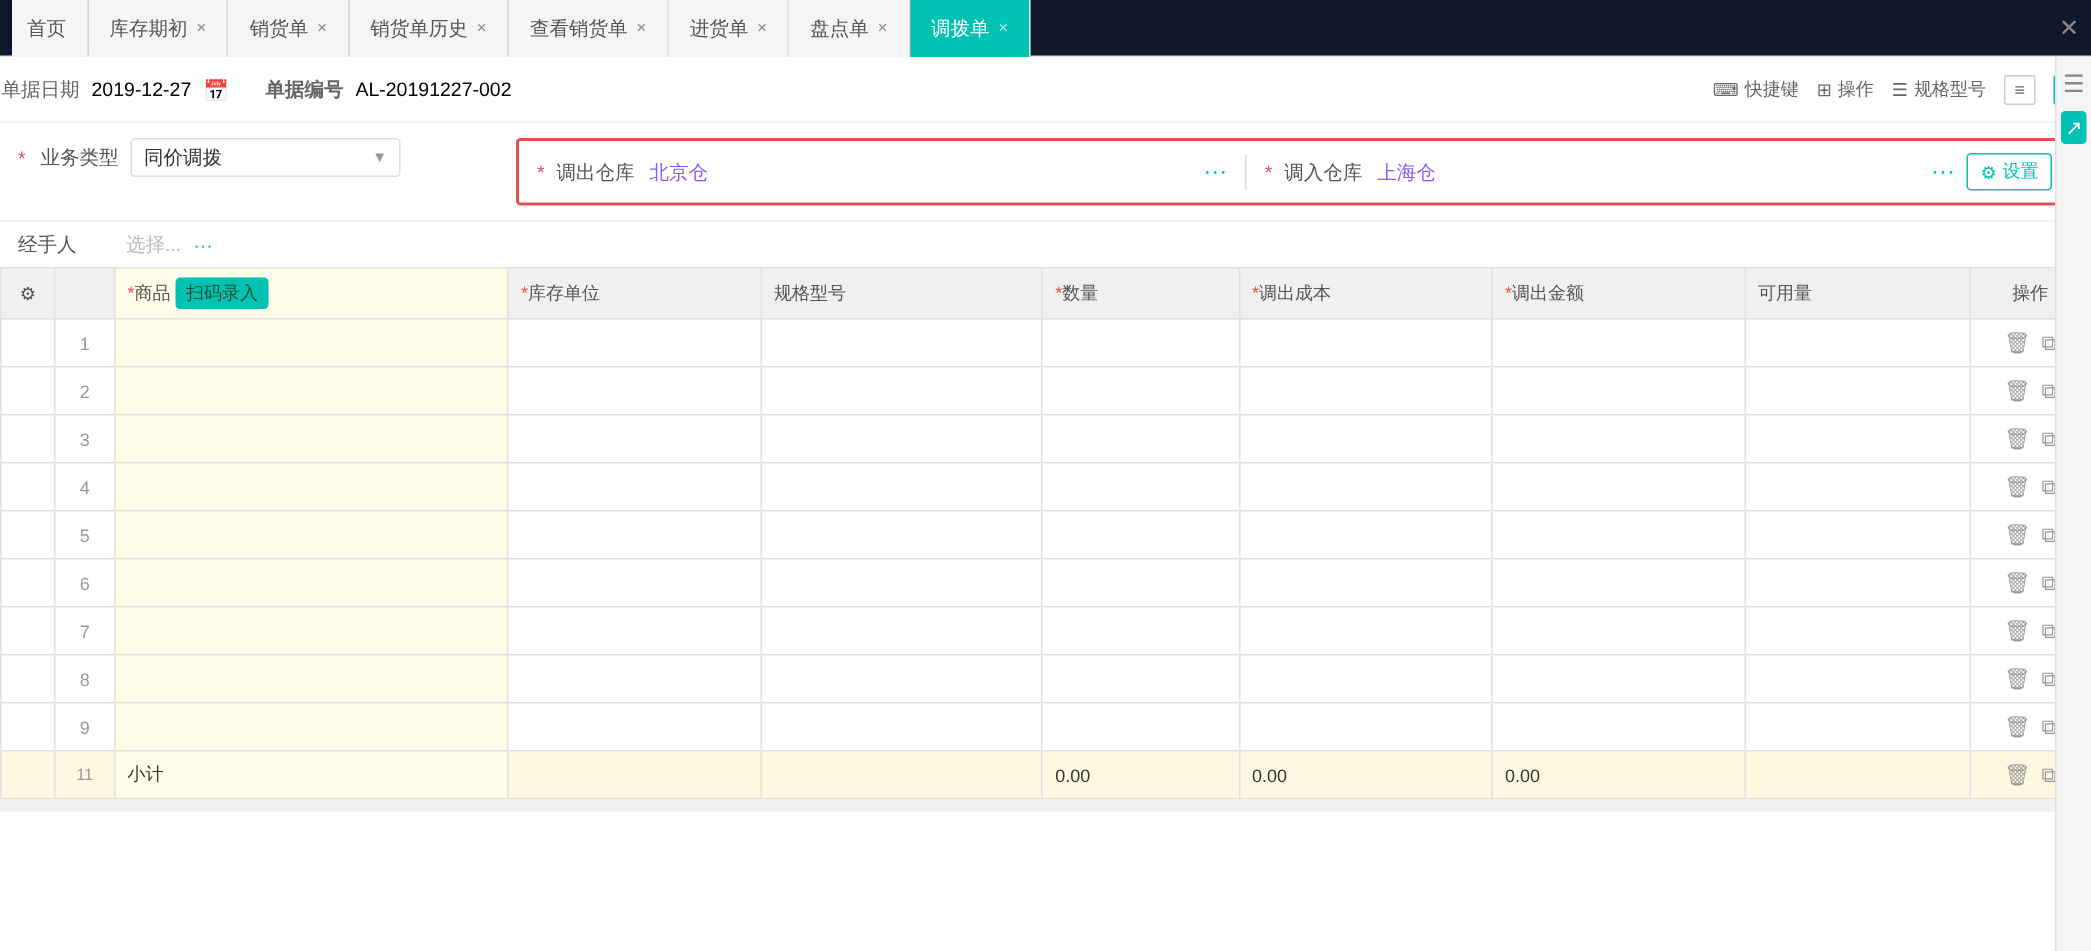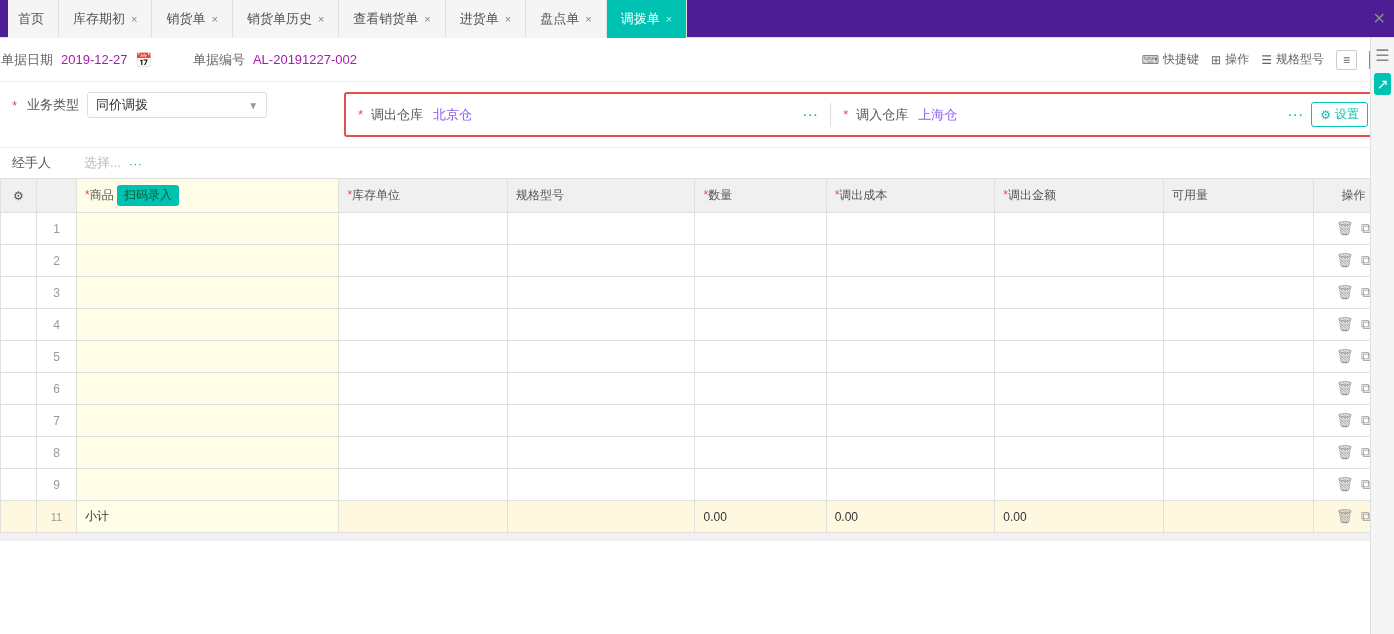--- a/index.html
+++ b/index.html
@@ -1,21 +1,21 @@
 <!DOCTYPE html>
 <html><head>
   <meta charset="utf-8">
   <style>
     * { box-sizing: border-box; margin: 0; padding: 0; }
     body { font-family: 'Microsoft YaHei', Arial, sans-serif; font-size: 13px; color: #333; background: #fff; overflow: hidden; }
 
     
     .tab-bar {
       display: flex; align-items: center; border-bottom: 1px solid #e0e0e0;
-      background: #4c1d95; height: 38px; padding: 0 8px;
+      background: #0f172a; height: 38px; padding: 0 8px;
     }
     .tab-item {
       display: flex; align-items: center; padding: 0 14px; height: 38px;
       cursor: pointer; font-size: 13px; color: #555; border-right: 1px solid #e0e0e0;
       background: #f5f5f5; white-space: nowrap;
     }
     .tab-item:first-child { padding-left: 10px; }
     .tab-item.active {
       background: #00c2b2; color: #fff; border-bottom: none;
     }
@@ -25,21 +25,21 @@
     .tab-bar-wrapper { position: relative; width: 100%; }
 
     
     .toolbar-row {
       display: flex; align-items: center; padding: 8px 1px;
       border-bottom: 1px solid #eee; background: #fff; height: 44px;
     }
     .toolbar-left { display: flex; align-items: center; gap: 8px; }
     .toolbar-right { margin-left: auto; display: flex; align-items: center; gap: 12px; }
     .toolbar-label { color: #666; font-size: 13px; }
-    .toolbar-value { color: #a21caf; font-size: 13px; }
+    .toolbar-value { color: #000000; font-size: 13px; }
     .toolbar-btn {
       display: flex; align-items: center; gap: 4px; color: #666; cursor: pointer; font-size: 12px;
     }
     .icon-calendar { color: #00c2b2; font-size: 14px; cursor: pointer; }
 
     
     .form-area {
       display: flex; align-items: flex-start; padding: 10px 12px; gap: 12px;
       border-bottom: 1px solid #eee; background: #fff;
     }
@@ -135,21 +135,21 @@
   </div>
 </div>
 
 <div class="main-content">
 
   <div class="toolbar-row">
     <div class="toolbar-left">
       <span class="toolbar-label">单据日期</span>
       <span class="toolbar-value">2019-12-27</span>
       <span class="icon-calendar">📅</span>
-      <span class="toolbar-label" style="margin-left:32px;">单据编号</span>
+      <span class="toolbar-label" style="margin-left:16px;font-weight:bold;">单据编号</span>
       <span class="toolbar-value">AL-20191227-002</span>
     </div>
     <div class="toolbar-right">
       <div class="toolbar-btn">
         <span>⌨</span>
         <span>快捷键</span>
       </div>
       <div class="toolbar-btn">
         <span>⊞</span>
         <span>操作</span>

